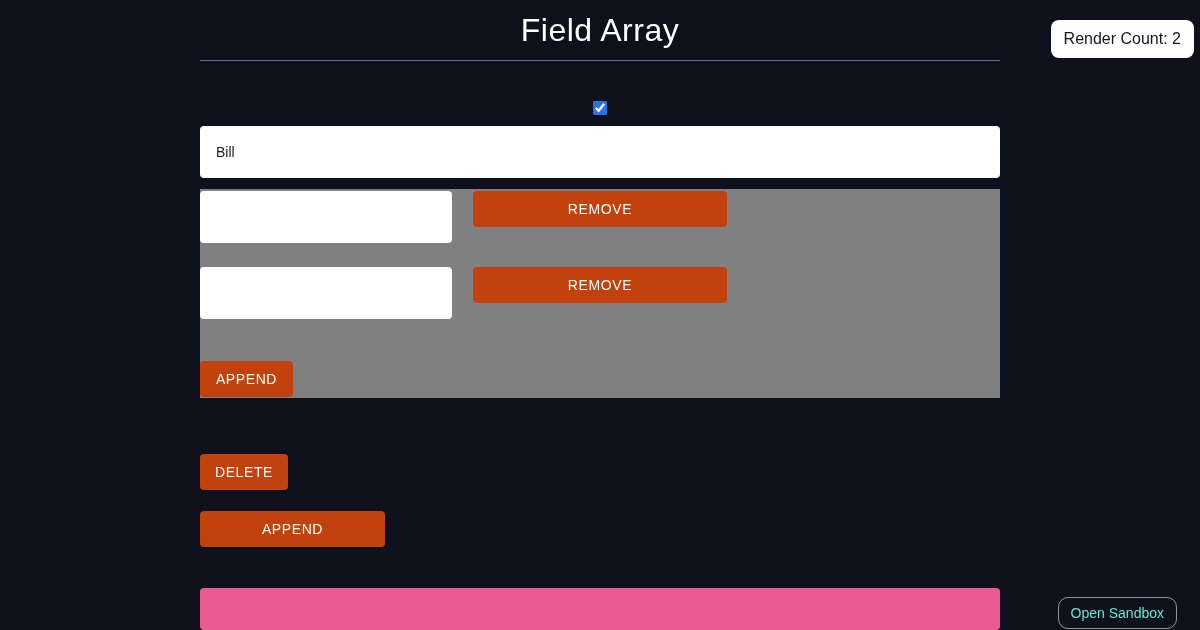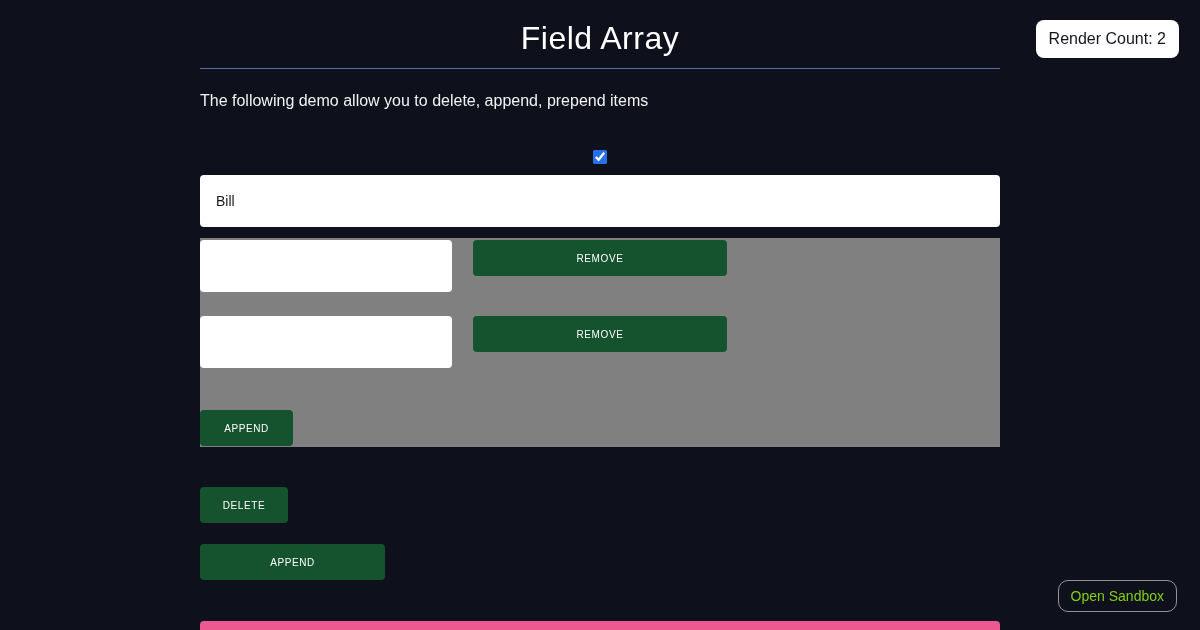--- a/index.html
+++ b/index.html
@@ -12,21 +12,21 @@
     background: #0e101c;
     font-family: "Liberation Sans", sans-serif;
   }
   .container {
     width: 800px;
     margin: 0 auto;
     position: relative;
   }
   .page-title {
     margin: 0;
-    padding-top: 20px;
+    padding-top: 12px;
     font-size: 32px;
     font-weight: 400;
     text-align: center;
     color: #ffffff;
     letter-spacing: 0.5px;
   }
   .title-divider {
     margin-top: 11px;
     border: none;
     border-top: 1px solid #5b6fa0;
@@ -79,76 +79,75 @@
   }
   .fa-row .text-input { width: 252px; }
   .btn {
     display: block;
     border: none;
     border-radius: 4px;
     font-family: inherit;
     cursor: pointer;
   }
   .btn-dark {
-    background: #14532d;
+    background: #c2410c;
     color: #ffffff;
-    font-size: 10px;
+    font-size: 14px;
     letter-spacing: 0.6px;
     height: 36px;
     text-align: center;
   }
   .btn-remove { width: 254px; margin-left: 21px; }
   .btn-append-inline { width: 93px; margin-top: 42px; }
-  .btn-delete { width: 88px; margin-top: 40px; }
+  .btn-delete { width: 88px; margin-top: 56px; }
   .btn-append { width: 185px; margin-top: 21px; }
   .btn-submit {
     width: 800px;
     height: 42px;
     margin-top: 41px;
     background: #ec5990;
     border-radius: 4px;
   }
   .render-count-badge {
     position: absolute;
     top: 20px;
-    right: 21px;
+    right: 6px;
     background: #ffffff;
     color: #14161f;
     font-size: 16px;
     line-height: 20px;
     padding: 9px 13px;
     border-radius: 8px;
   }
   .open-sandbox-button {
     position: absolute;
-    top: 580px;
+    top: 597px;
     right: 23px;
     background: transparent;
-    color: #84cc16;
+    color: #5eead4;
     font-size: 14px;
     line-height: 16px;
     padding: 7px 12px;
     border: 1px solid rgba(255, 255, 255, 0.55);
     border-radius: 10px;
     font-family: inherit;
     cursor: pointer;
   }
 </style>
 </head>
 <body>
 
 <div class="render-count-badge">Render Count: 2</div>
 
 <div class="container">
 
   <h1 class="page-title">Field Array</h1>
 
   <div class="title-divider"></div>
 
-  <p class="subtitle">The following demo allow you to delete, append, prepend items</p>
 
   <div class="checkbox-row">
     <input type="checkbox" checked="checked" style="">
   </div>
 
   <input type="text" class="text-input full input-first" value="Bill" style="">
 
 
   <div class="field-array-panel">
 

